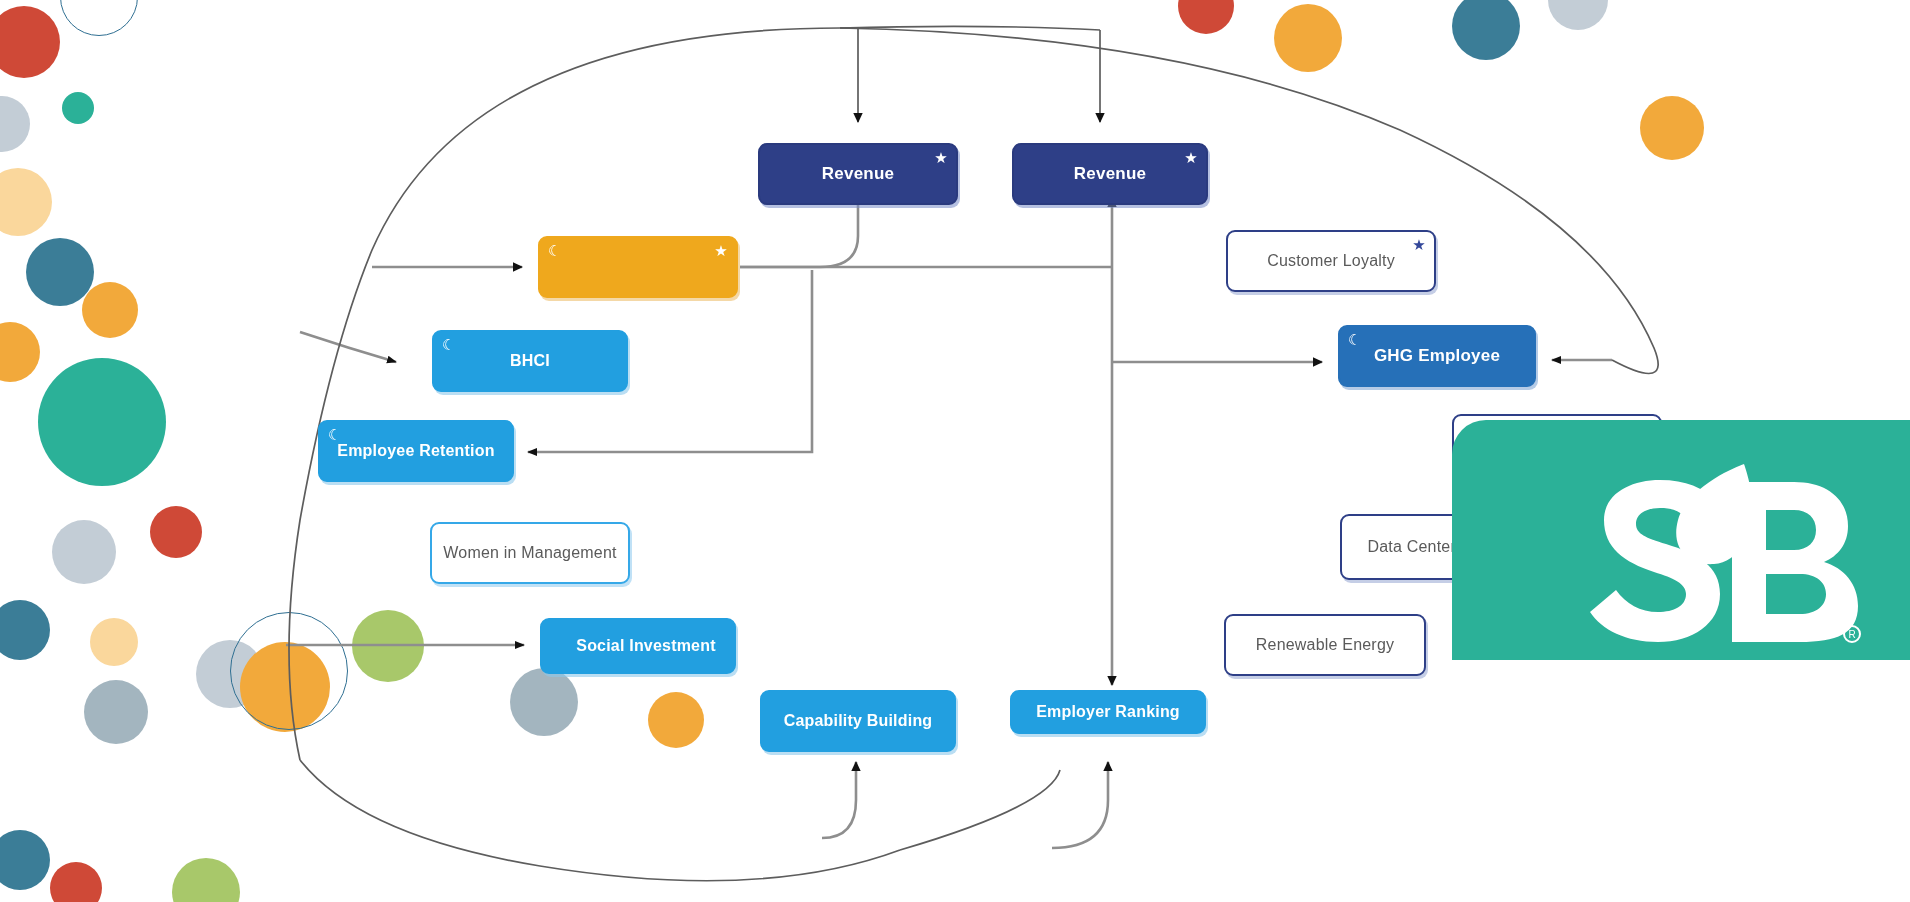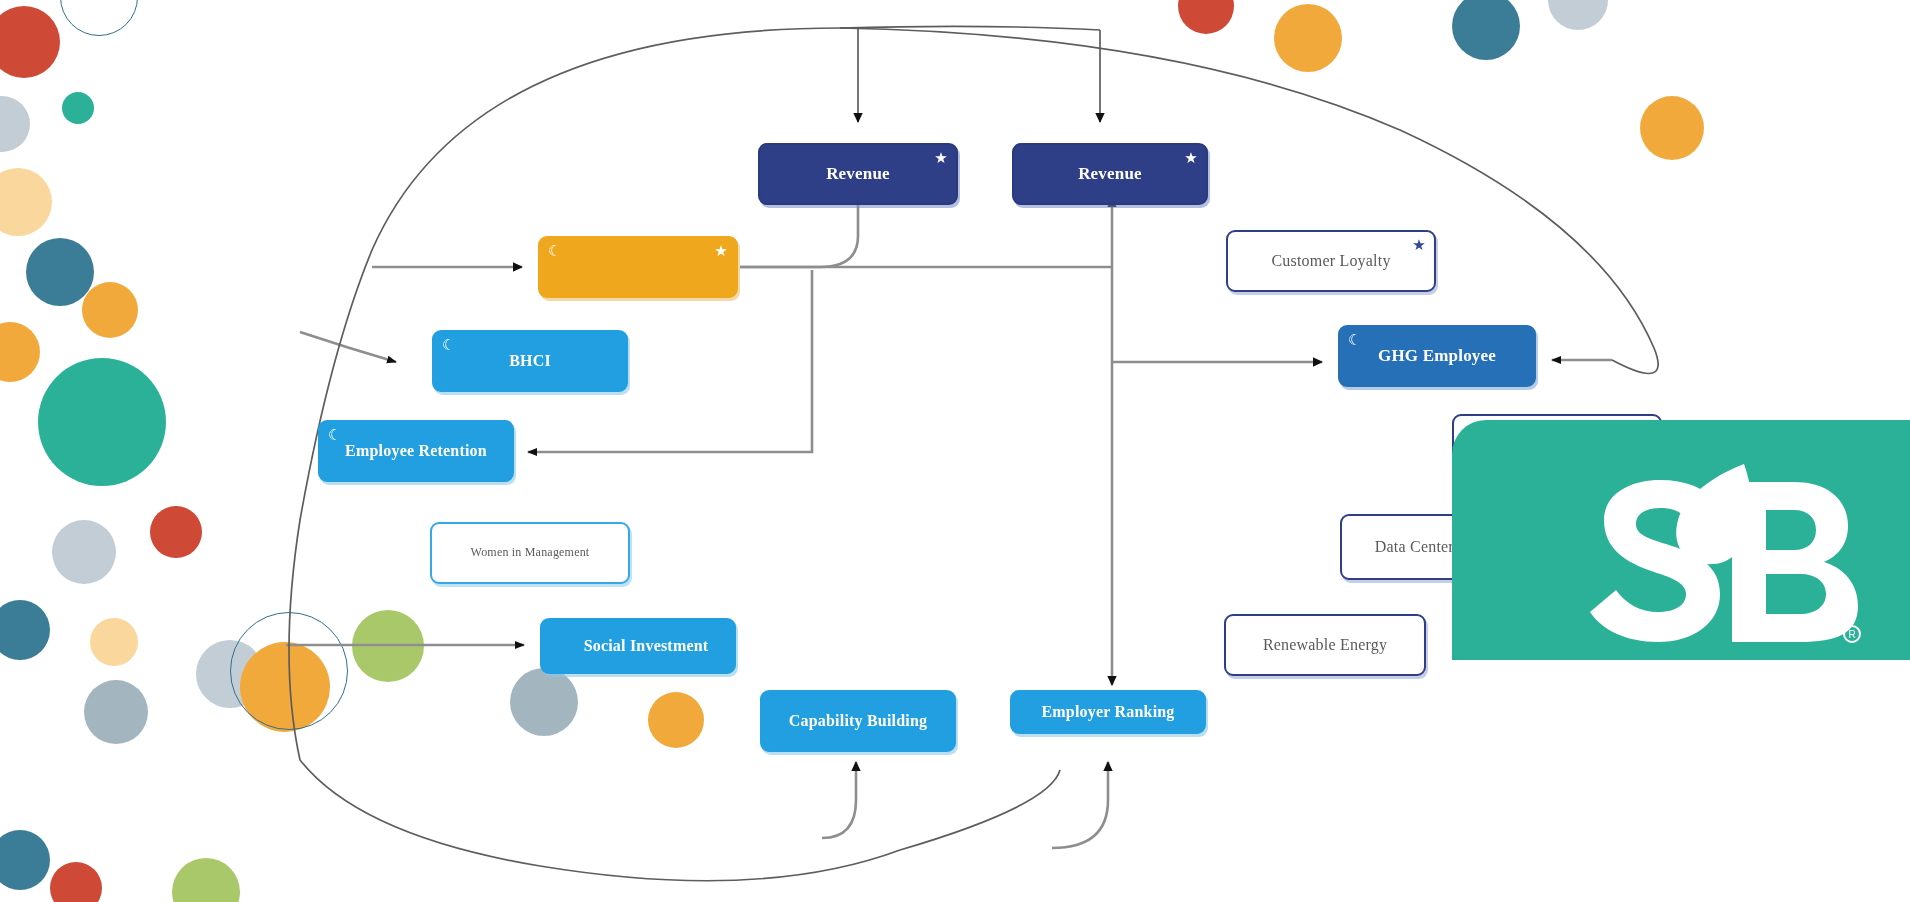--- a/index.html
+++ b/index.html
@@ -13,21 +13,21 @@
   .ring{position:absolute;border-radius:50%;background:transparent;}
 
   
   #edges{position:absolute;left:0;top:0;width:1910px;height:902px;z-index:1;}
 
   
   .node{position:absolute;z-index:2;box-sizing:border-box;
         display:flex;align-items:center;justify-content:center;
         text-align:center;border-radius:9px;line-height:1.16;
         letter-spacing:.2px;}
-  .node .lbl{display:block;padding:0 10px;font-family:Liberation Serif, serif;}
+  .node .lbl{display:block;padding:0 10px;}
 
   
   .n-navy{background:#2e3f87;border:2px solid #2a3a7e;color:#ffffff;
           font-weight:bold;font-size:17px;
           box-shadow:2px 3px 0 rgba(120,140,200,.55);}
   
   .n-mid{background:#2670b8;border:2px solid #2670b8;color:#ffffff;
          font-weight:bold;font-size:17px;
          box-shadow:2px 3px 0 rgba(120,160,210,.55);}
   
@@ -37,21 +37,21 @@
   
   .n-amber{background:#efa81d;border:2px solid #efa81d;color:#ffffff;
            font-weight:bold;font-size:16px;
            box-shadow:2px 3px 0 rgba(240,200,130,.7);}
   
   .n-out-navy{background:#ffffff;border:2px solid #2e3f87;color:#5a5a5a;
               font-weight:normal;font-size:16px;
               box-shadow:2px 3px 0 rgba(150,165,210,.55);}
   
   .n-out-light{background:#ffffff;border:2px solid #35a8e8;color:#5a5a5a;
-               font-weight:normal;font-size:12px;
+               font-weight:normal;font-size:16px;
                box-shadow:2px 3px 0 rgba(150,205,240,.6);}
 
   
   .badge{position:absolute;line-height:1;pointer-events:none;}
   .badge-star{font-size:15px;}
   .badge-moon{font-size:15px;font-weight:bold;}
   .b-tr{top:5px;right:8px;}
   .b-tl{top:5px;left:8px;}
   .st-white{color:#ffffff;}
   .st-navy{color:#33479a;}

